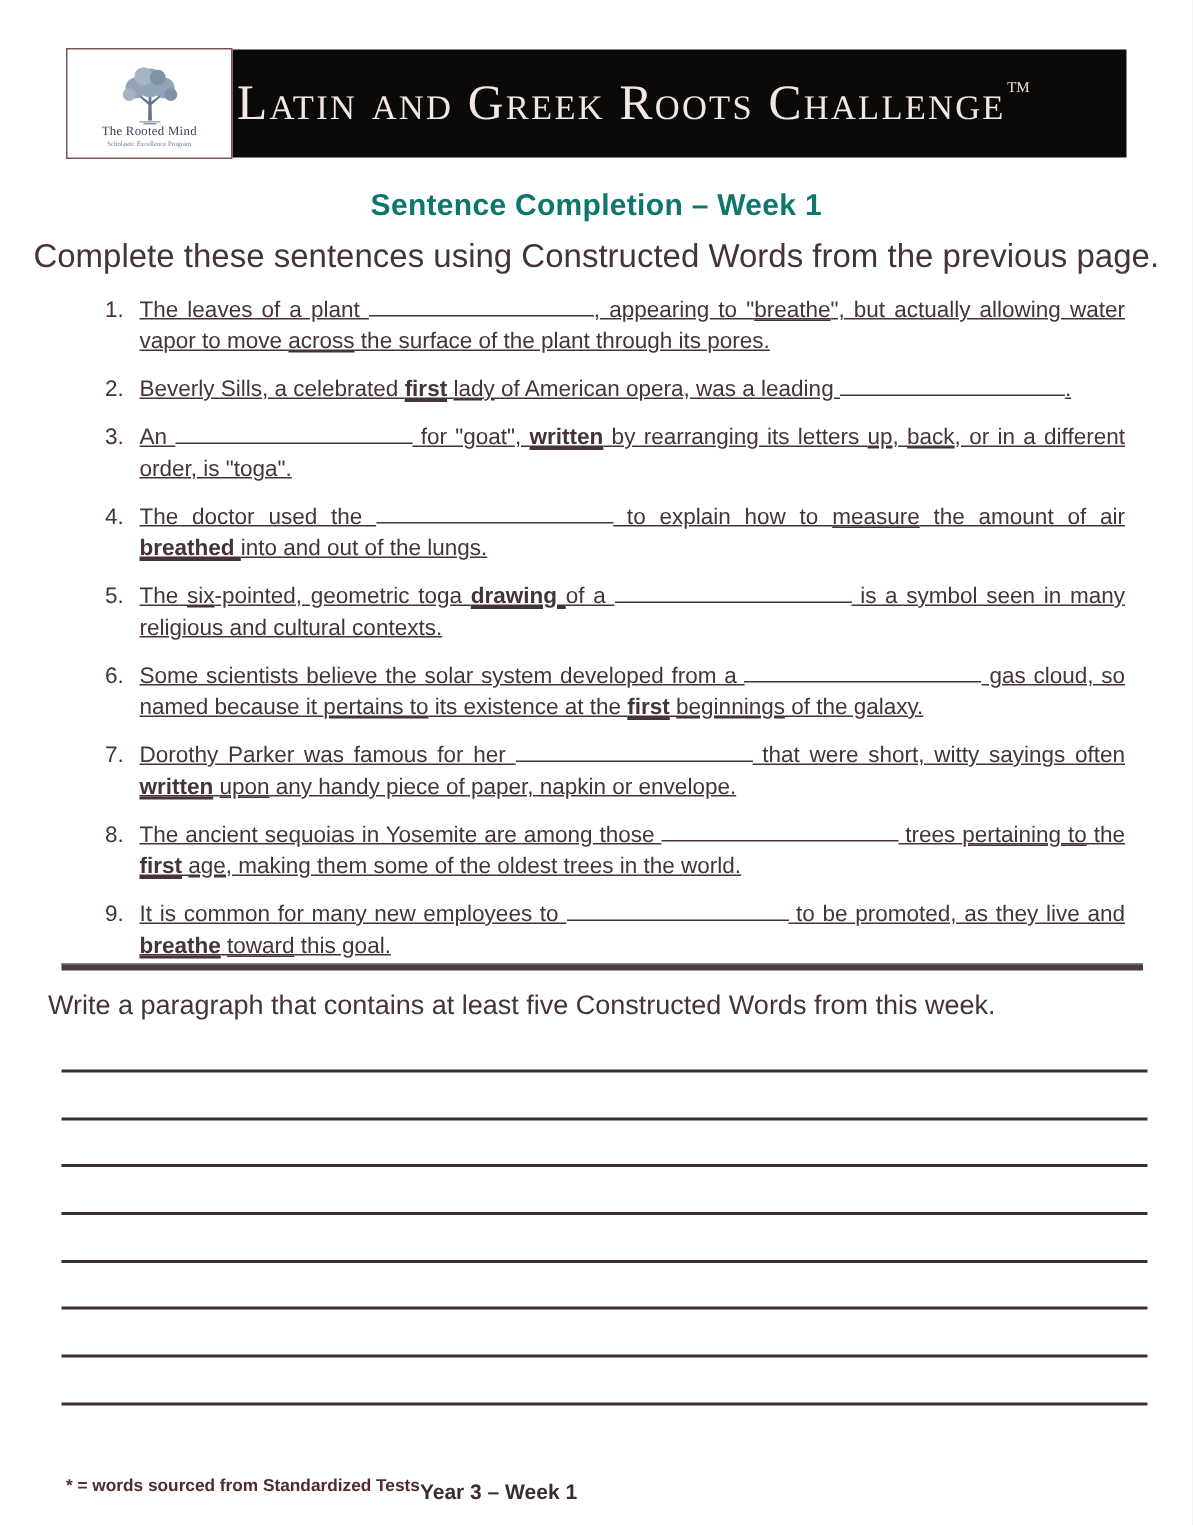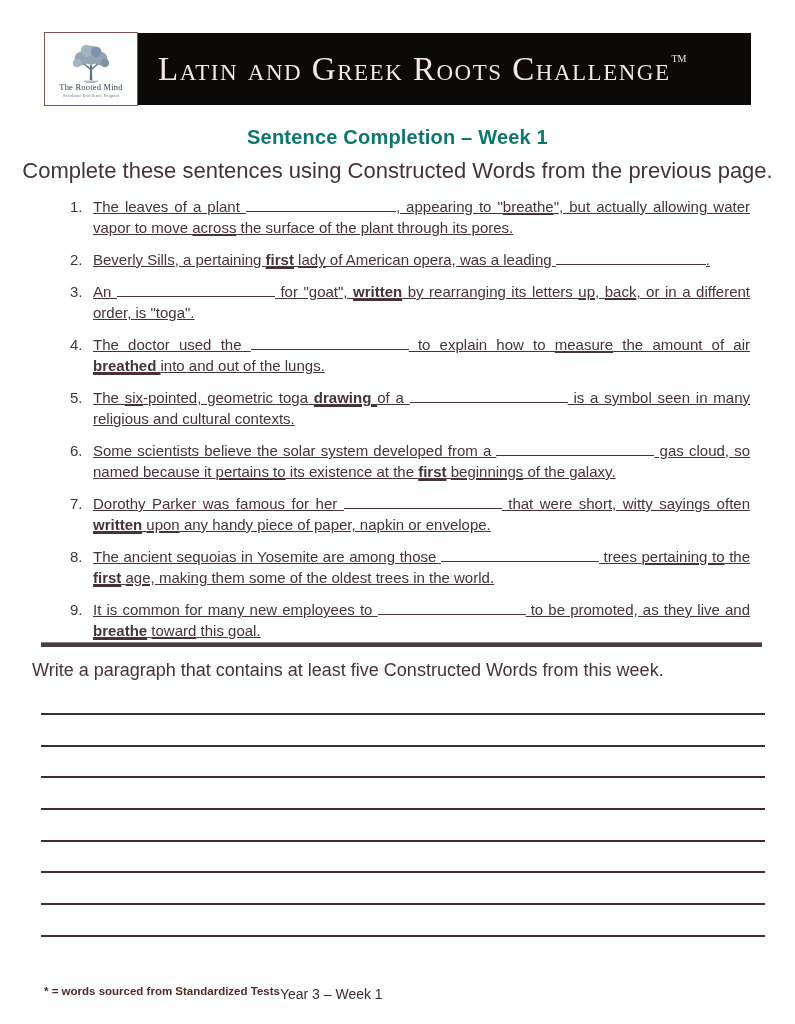--- a/index.html
+++ b/index.html
@@ -15,21 +15,21 @@
 
   
   .banner {
     position: absolute; left: 44px; top: 33px;
     width: 707px; height: 72px;
     background: #0c0909;
     display: flex; align-items: center;
   }
   .logo-box {
     position: absolute; left: 0; top: -1px;
-    width: 94px; height: 74px;
+    width: 111px; height: 74px;
     background: #ffffff;
     border: 1px solid #7d5456;
     box-sizing: border-box;
     display: flex; flex-direction: column; align-items: center; justify-content: center;
   }
   .logo-tree { margin-top: 1px; }
   .logo-name {
     font-family: "Liberation Serif", serif;
     font-size: 8.5px; color: #31435a; letter-spacing: 0.2px;
     margin-top: -2px;
@@ -117,21 +117,21 @@
     display: flex; justify-content: flex-start; align-items: flex-end;
   }
   .footer-left { }
   .footnote {
     font-size: 11.5px; font-weight: bold; color: #4f2c29; margin-bottom: 5px;
   }
   .copyright {
     font-size: 12.5px; font-weight: bold; color: #4f2c29;
   }
   .week-label {
-    font-size: 14px; font-weight: normal; color: #3c2b30;
+    font-size: 14px; font-weight: bold; color: #3c2b30;
   }
 </style>
 </head>
 <body>
 
 <div class="page">
 
   <div class="banner">
     <div class="logo-box">
       <svg class="logo-tree" width="52" height="42" viewBox="0 0 60 48">
@@ -160,21 +160,21 @@
   <div class="ws-title">Sentence Completion – Week 1</div>
   <div class="ws-instructions">Complete these sentences using Constructed Words from the previous page.</div>
 
   <div class="items">
       <div class="item">
         <span class="item-num">1.</span>
         <span class="item-body"><span>The leaves of a plant </span><span class="blank" style="width: 150px;"></span><span>, appearing to "</span><span class="u">breathe</span><span>", but actually allowing water vapor to move </span><span class="u">across</span><span> the surface of the plant through its pores.</span></span>
       </div>
       <div class="item">
         <span class="item-num">2.</span>
-        <span class="item-body"><span>Beverly Sills, a pertaining </span><span class="bu">first</span><span> </span><span class="u">lady</span><span> of American opera, was a leading </span><span class="blank" style="width: 150px;"></span><span>.</span></span>
+        <span class="item-body"><span>Beverly Sills, a celebrated </span><span class="bu">first</span><span> </span><span class="u">lady</span><span> of American opera, was a leading </span><span class="blank" style="width: 150px;"></span><span>.</span></span>
       </div>
       <div class="item">
         <span class="item-num">3.</span>
         <span class="item-body"><span>An </span><span class="blank" style="width: 158px;"></span><span> for "goat", </span><span class="bu">written</span><span> by rearranging its letters </span><span class="u">up</span><span>, </span><span class="u">back</span><span>, or in a different order, is "toga".</span></span>
       </div>
       <div class="item">
         <span class="item-num">4.</span>
         <span class="item-body"><span>The doctor used the </span><span class="blank" style="width: 158px;"></span><span> to explain how to </span><span class="u">measure</span><span> the amount of air </span><span class="bu">breathed </span><span>into and out of the lungs.</span></span>
       </div>
       <div class="item">

